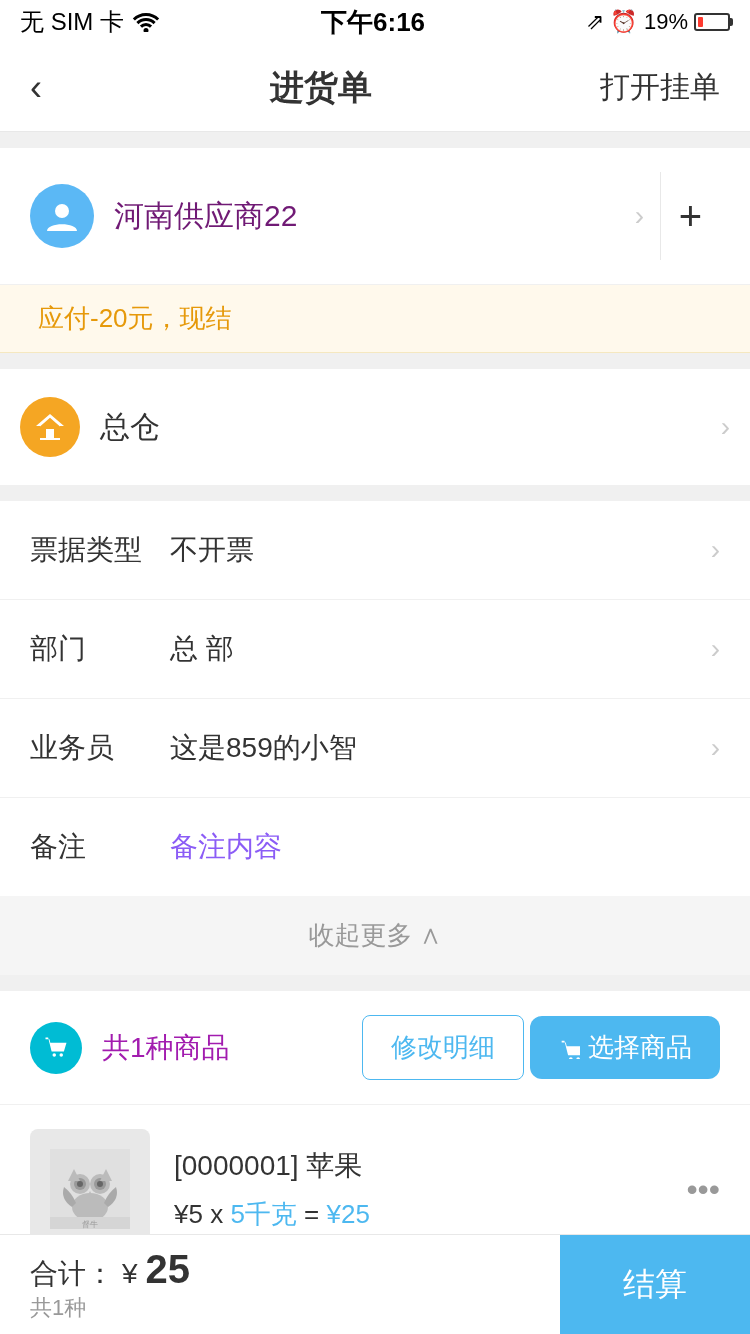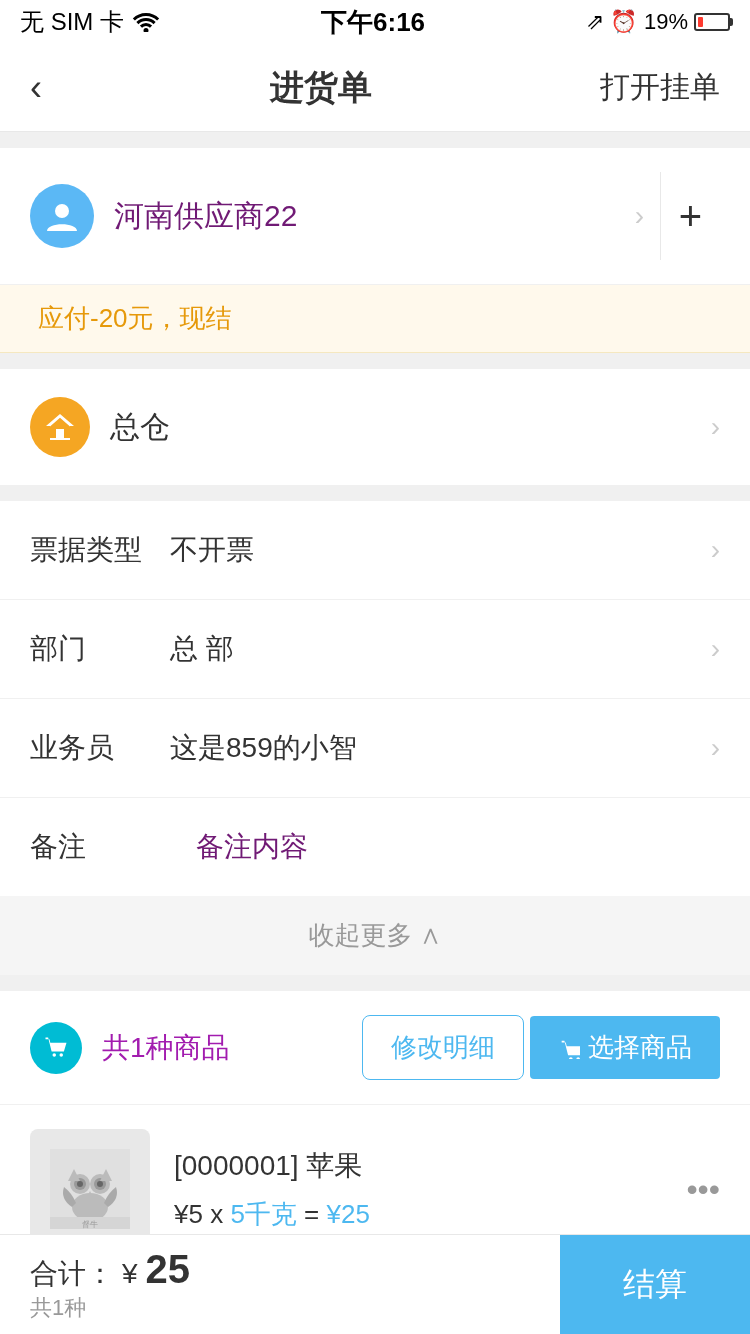--- a/index.html
+++ b/index.html
@@ -166,21 +166,21 @@
       font-size: 26px;
       color: #e6990a;
       border-bottom: 1px solid #f5e8c0;
     }
 
     
     .warehouse-row {
       background: #fff;
       display: flex;
       align-items: center;
-      padding: 28px 30px;
+      padding: 28px 20px;
     }
     .warehouse-icon {
       width: 60px;
       height: 60px;
       border-radius: 50%;
       background: #f5a623;
       display: flex;
       align-items: center;
       justify-content: center;
       margin-right: 20px;
@@ -210,22 +210,21 @@
       color: #333;
       width: 140px;
       flex-shrink: 0;
     }
     .form-value {
       flex: 1;
       font-size: 28px;
       color: #333;
     }
     .form-placeholder {
-      color: #701a75;
-      margin-left: 26px;
+      color: #8b5cf6;
     }
 
     
     .collapse-bar {
       background: #f5f5f5;
       display: flex;
       align-items: center;
       justify-content: center;
       padding: 22px;
       font-size: 26px;
@@ -262,21 +261,21 @@
       border-radius: 8px;
       padding: 14px 28px;
       font-size: 26px;
       cursor: pointer;
       margin-right: 6px;
     }
     .btn-blue {
       background: #4db8f0;
       color: #fff;
       border: none;
-      border-radius: 4px;
+      border-radius: 12px;
       padding: 14px 28px;
       font-size: 26px;
       cursor: pointer;
       display: flex;
       align-items: center;
       gap: 8px;
     }
 
     
     .product-item {

